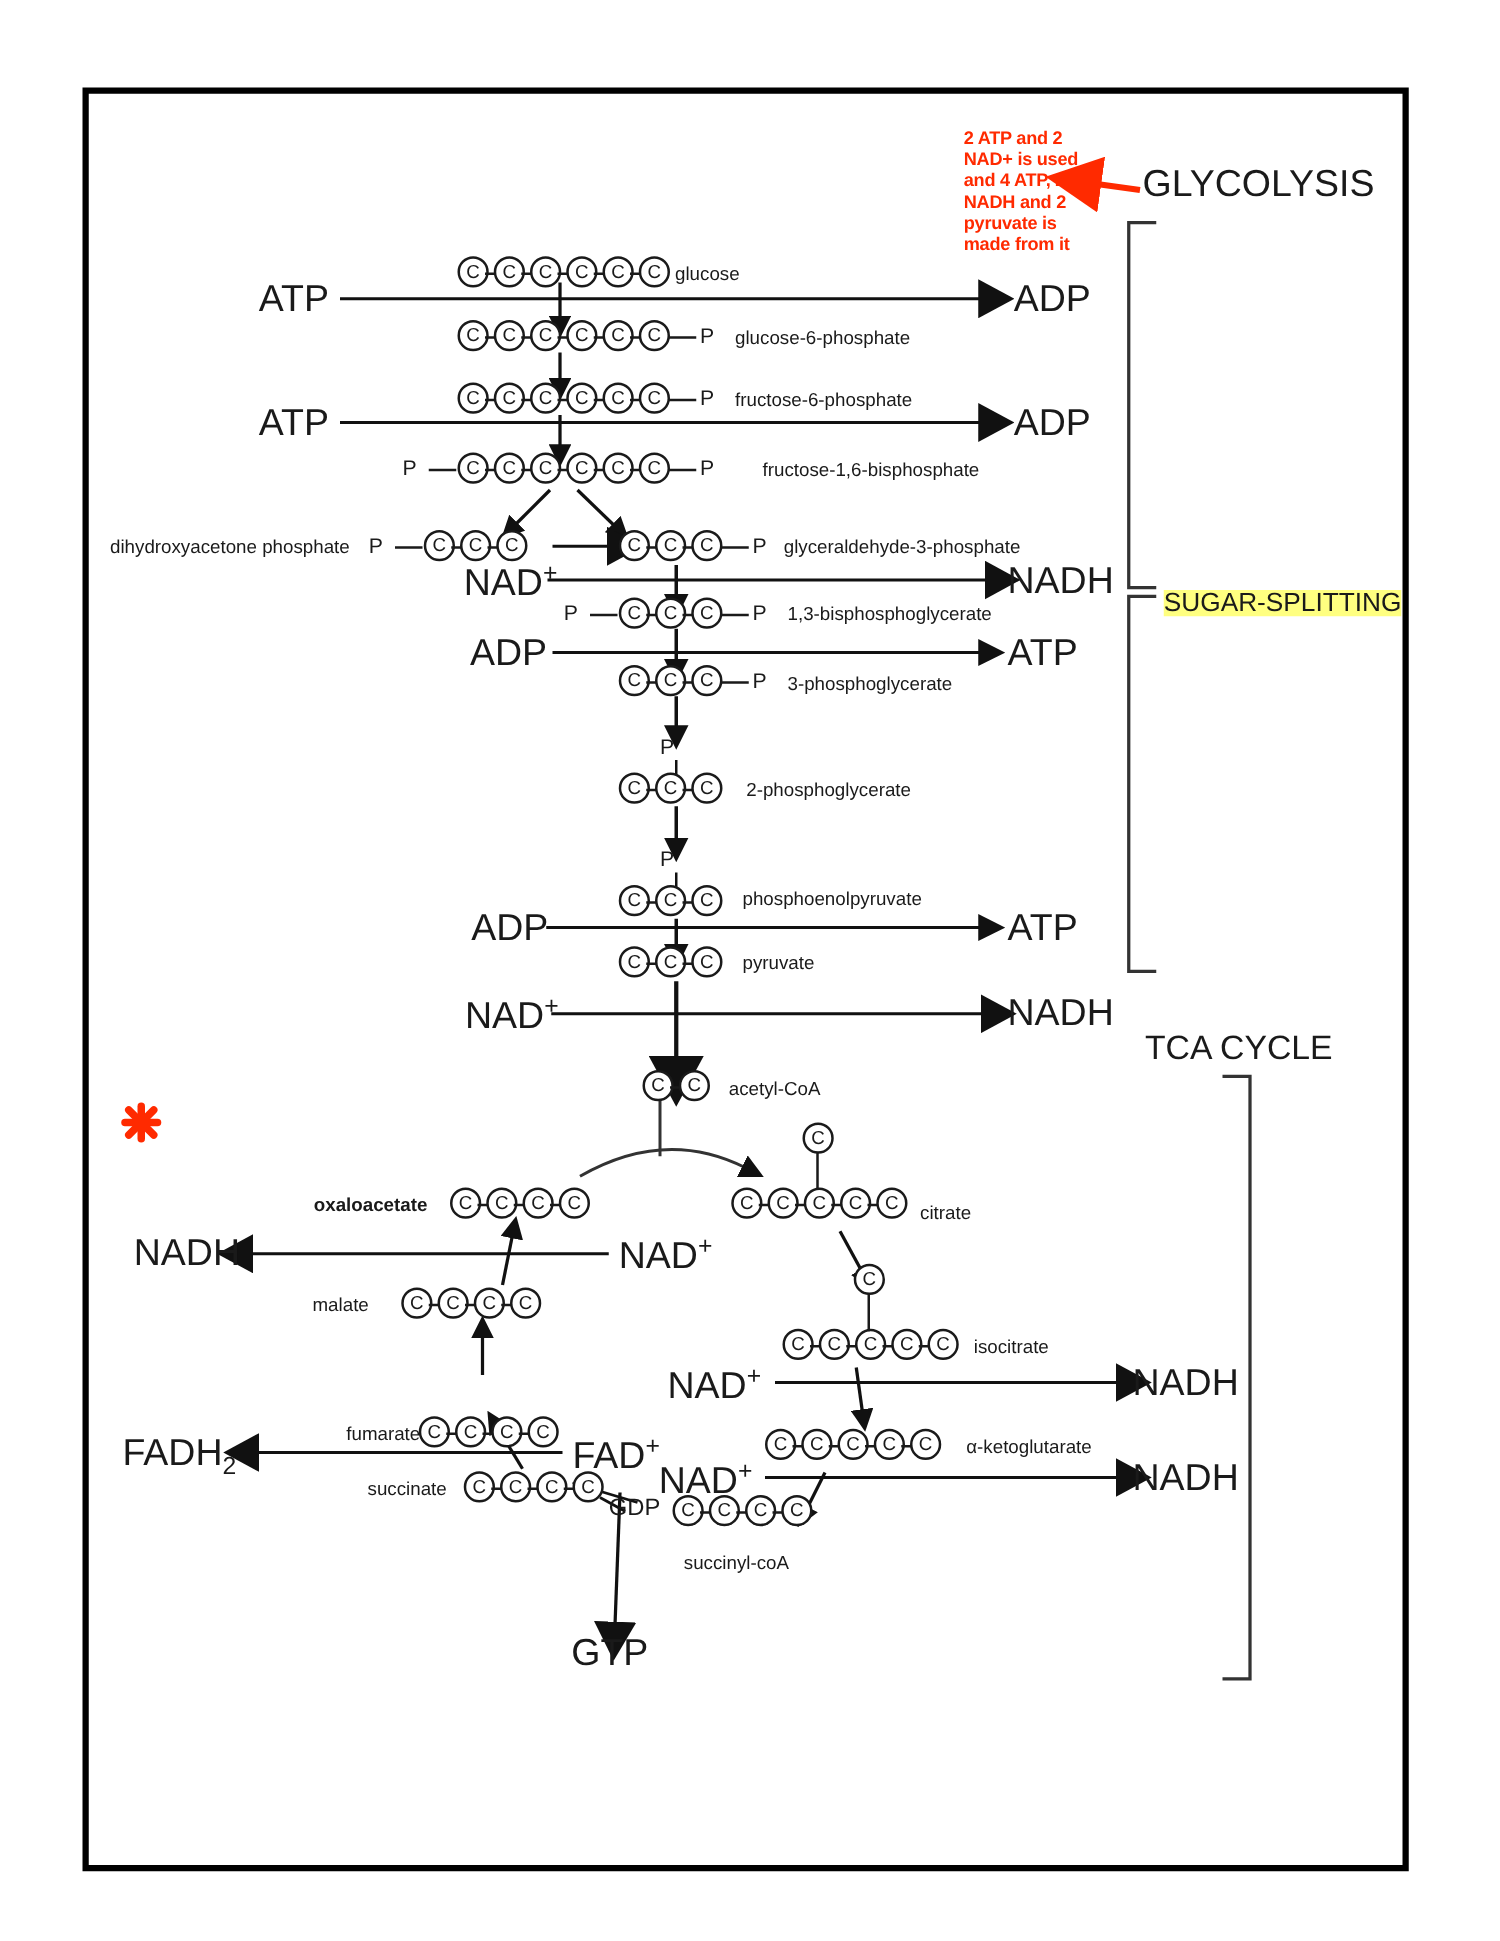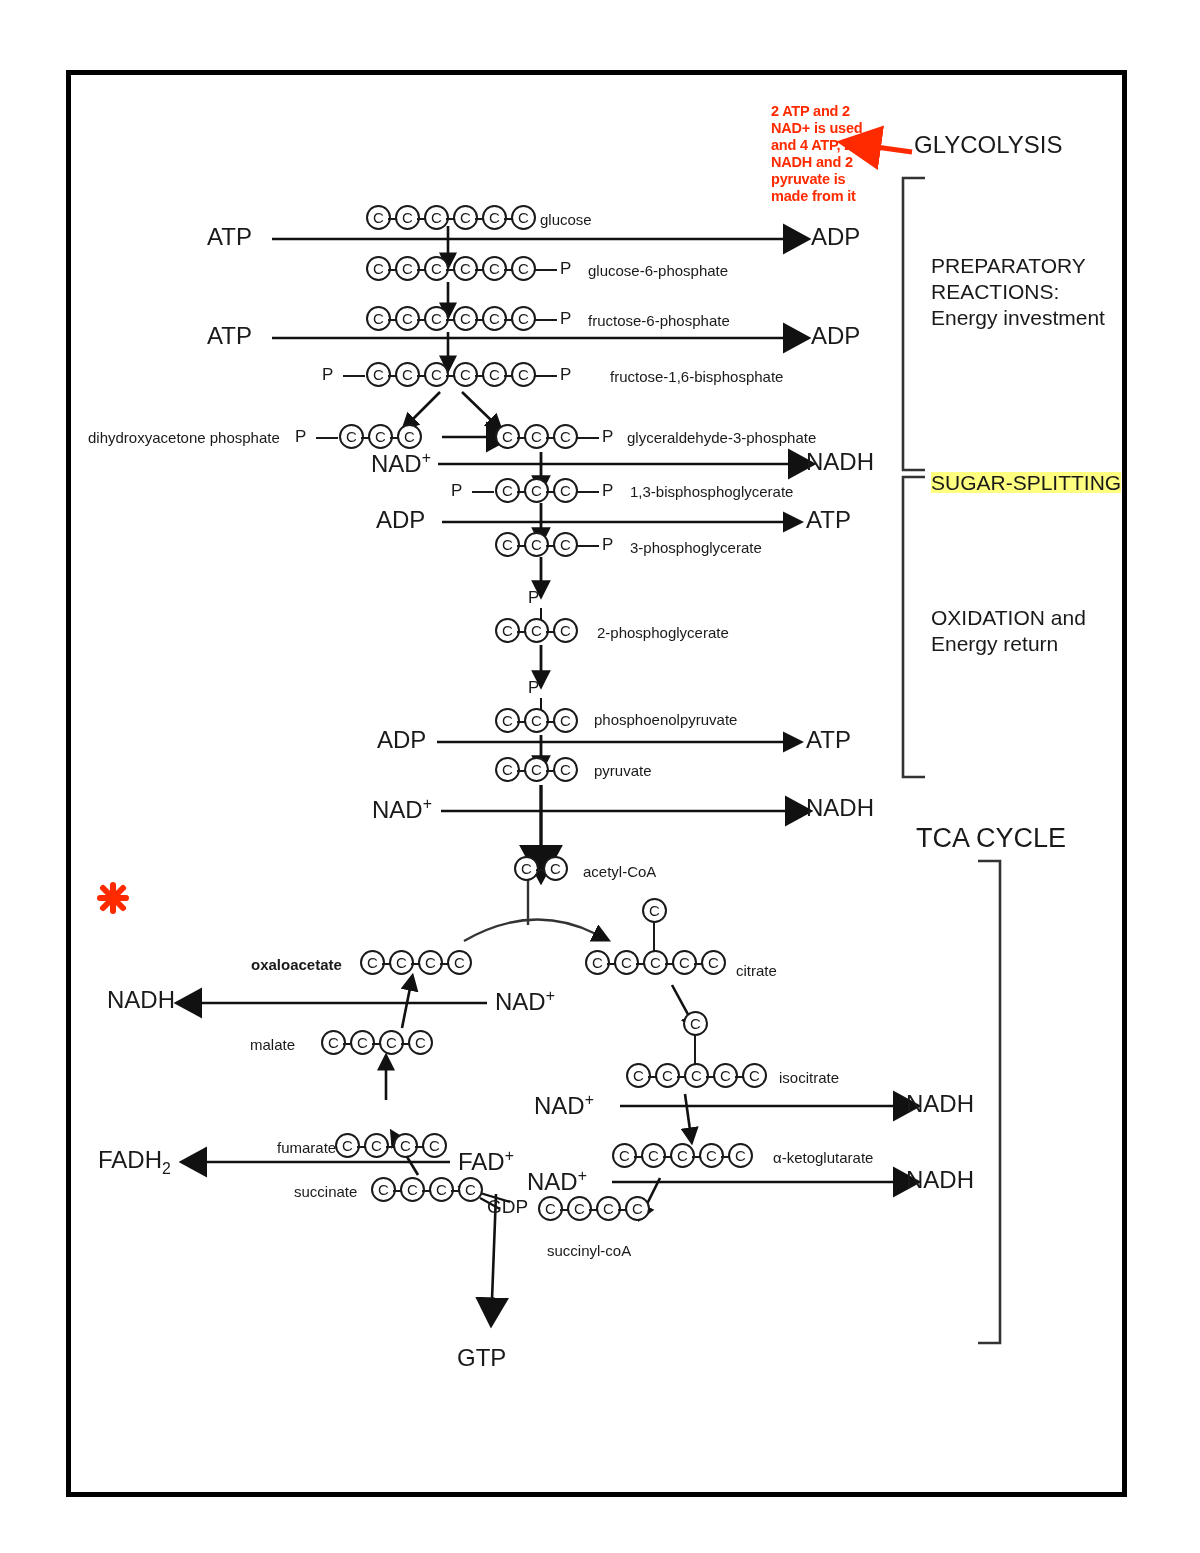--- a/index.html
+++ b/index.html
@@ -2,21 +2,21 @@
 <html><head>
 <meta charset="utf-8">
 <style>
   html,body{margin:0;padding:0;background:#fff;}
   body{font-family:"Liberation Sans",sans-serif;}
   #page{position:relative;width:1200px;height:1553px;background:#fff;overflow:hidden;}
   #frame{position:absolute;left:66px;top:70px;width:1061px;height:1427px;border:5px solid #000;box-sizing:border-box;}
   .abs{position:absolute;}
   .txt{position:absolute;white-space:nowrap;color:#1a1a1a;line-height:1;}
   .title{font-family:"Liberation Serif",serif;font-weight:bold;font-size:25px;letter-spacing:.5px;color:#000;}
-  .big{font-size:24px;}
+  .big{font-size:30px;}
   .sm{font-size:15px;}
   .lbl{font-size:21px;}
   .red{color:#ff2a00;font-size:14.5px;line-height:17px;white-space:pre;font-weight:bold;letter-spacing:-.2px;}
   .redbig{color:#ff2a00;font-size:17px;line-height:22px;white-space:pre;}
   .hl{background:#ffff80;}
   .sup{font-size:.66em;vertical-align:super;}
   .sub{font-size:.66em;vertical-align:sub;}
   svg{position:absolute;left:0;top:0;overflow:visible;}
   .chain{position:absolute;height:30px;}
   .cc{position:absolute;width:25px;height:25px;border:2px solid #1a1a1a;border-radius:50%;box-sizing:border-box;
@@ -116,26 +116,21 @@
     <path d="M925,477 L903,477 L903,777 L925,777" stroke="#333" stroke-width="2.6" fill="none"></path>
 
     <path d="M900,861 L1000,861 L1000,1343 L900,1343" stroke="#333" stroke-width="2.6" fill="none" transform="translate(0,0)" style="display:none"></path>
     <path d="M978,861 L1000,861 L1000,1343 L978,1343" stroke="#333" stroke-width="2.6" fill="none"></path>
   </svg>
 
 
   <div class="txt big" style="left:914px;top:133px;">GLYCOLYSIS</div>
   <div class="txt big" style="left:916px;top:825px;font-size:27px;">TCA CYCLE</div>
 
-  <div class="txt lbl" style="left:931px;top:253px;white-space:pre;line-height:26px;">PREPARATORY
-REACTIONS:
-Energy investment</div>
   <div class="txt lbl hl" style="left:931px;top:428px;margin-top:44px;">SUGAR-SPLITTING</div>
-  <div class="txt lbl" style="left:931px;top:605px;white-space:pre;line-height:26px;">OXIDATION and
-Energy return</div>
 
   <div class="txt red" style="left:771px;top:103px;">2 ATP and 2
 NAD+ is used
 and 4 ATP, 2
 NADH and 2
 pyruvate is
 made from it</div>
   <div class="abs" style="left:97px;top:882px;width:32px;height:32px;">
     <svg width="32" height="32" style="position:static;">
       <g stroke="#ff2a00" stroke-width="6" stroke-linecap="round">
@@ -170,21 +165,21 @@
   <div class="txt big" style="left:534px;top:1092px;"><span>NAD</span><span class="sup">+</span></div>
   <div class="txt big" style="left:906px;top:1092px;">NADH</div>
 
   <div class="txt big" style="left:527px;top:1168px;"><span>NAD</span><span class="sup">+</span></div>
   <div class="txt big" style="left:906px;top:1168px;">NADH</div>
 
   <div class="txt big" style="left:458px;top:1148px;"><span>FAD</span><span class="sup">+</span></div>
   <div class="txt big" style="left:98px;top:1148px;"><span>FADH</span><span class="sub">2</span></div>
 
   <div class="txt" style="left:487px;top:1197px;font-size:19px;">GDP</div>
-  <div class="txt big" style="left:457px;top:1308px;margin-top:38px;">GTP</div>
+  <div class="txt big" style="left:457px;top:1308px;">GTP</div>
 
   <div class="txt sm" style="left:540px;top:212px;">glucose</div>
   <div class="txt sm" style="left:588px;top:263px;">glucose-6-phosphate</div>
   <div class="txt sm" style="left:588px;top:313px;">fructose-6-phosphate</div>
   <div class="txt sm" style="left:610px;top:369px;">fructose-1,6-bisphosphate</div>
   <div class="txt sm" style="left:88px;top:430px;">dihydroxyacetone phosphate</div>
   <div class="txt sm" style="left:627px;top:430px;">glyceraldehyde-3-phosphate</div>
   <div class="txt sm" style="left:630px;top:484px;">1,3-bisphosphoglycerate</div>
   <div class="txt sm" style="left:630px;top:540px;">3-phosphoglycerate</div>
   <div class="txt sm" style="left:597px;top:625px;">2-phosphoglycerate</div>

